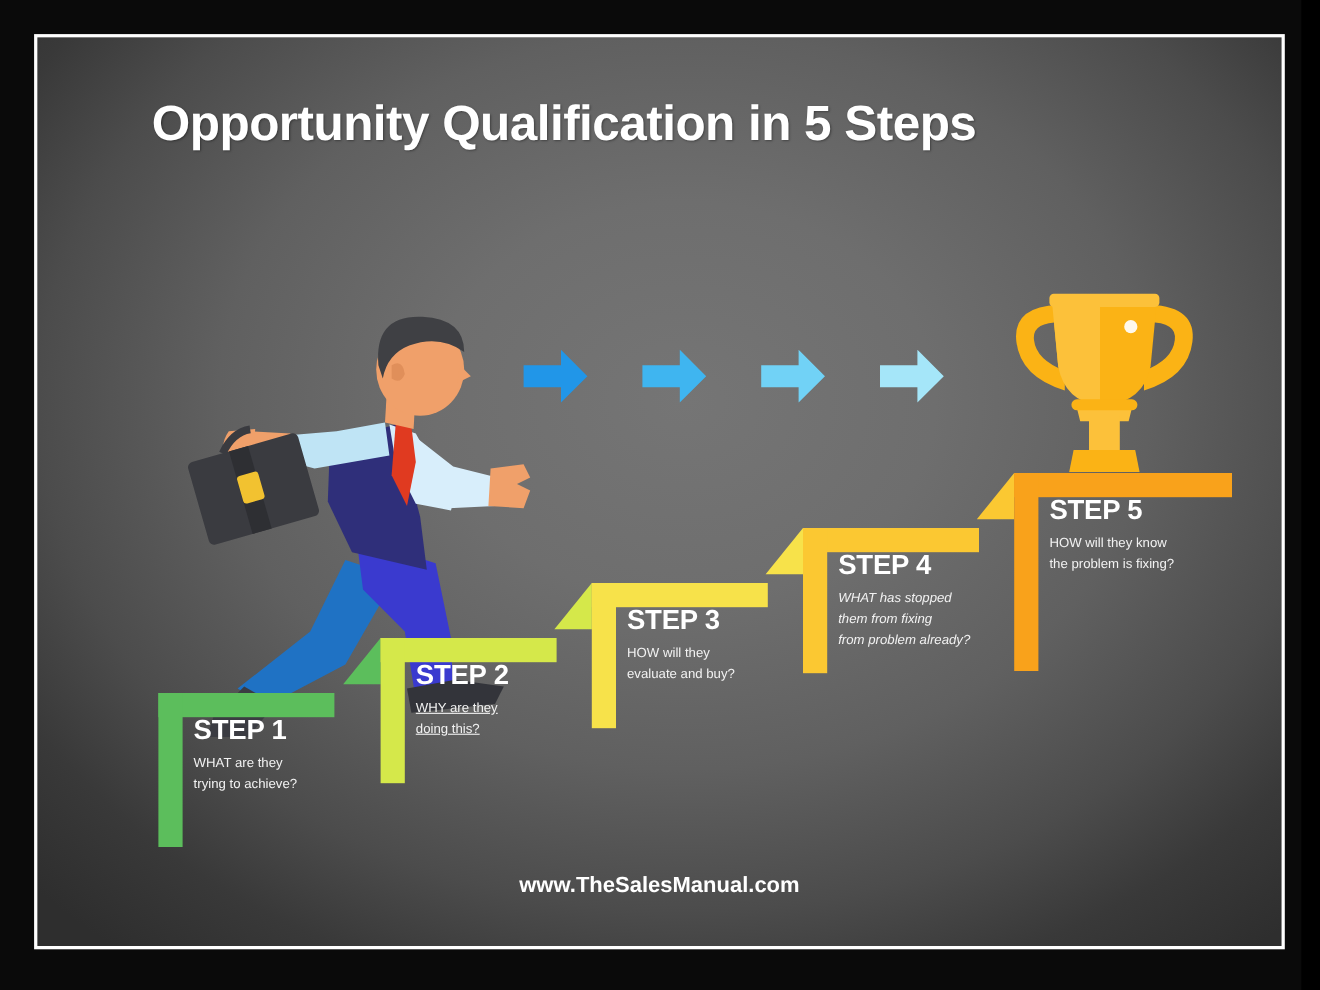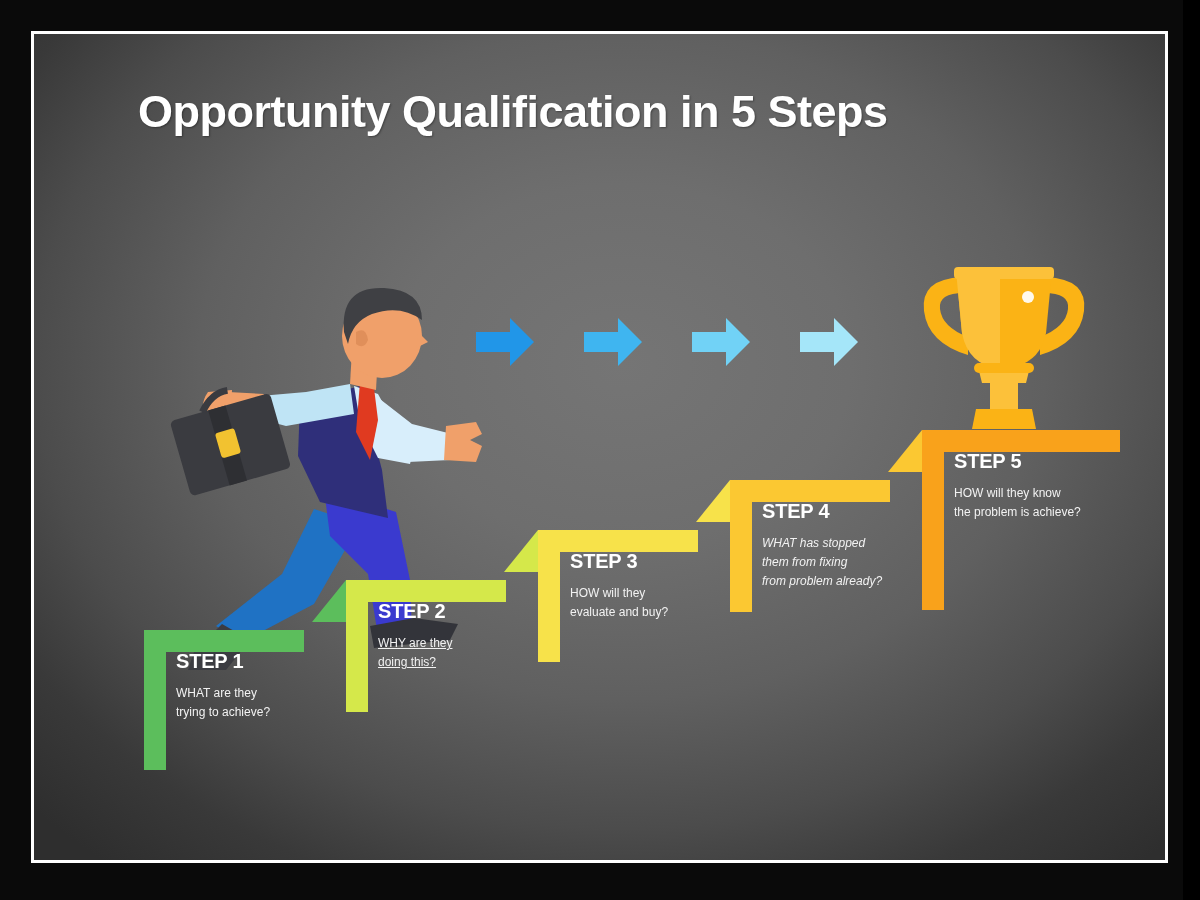--- a/index.html
+++ b/index.html
@@ -88,21 +88,21 @@
     width: 22px;
   }
   .step-tri {
     position: absolute;
     width: 0;
     height: 0;
   }
   .step-label {
     position: absolute;
     color: #ffffff;
-    font-size: 20px;
+    font-size: 25px;
     font-weight: bold;
     white-space: nowrap;
     letter-spacing: -0.2px;
   }
   .step-desc {
     position: absolute;
     color: #f2f2f2;
     font-size: 12px;
     line-height: 19px;
     white-space: nowrap;
@@ -232,21 +232,21 @@
       </svg>
     </div>
 
     <div class="step">
       <div class="step-tri" style="left:854px; top:396px; border-left:34px solid transparent; border-bottom:42px solid #fbc832;"></div>
       <div class="step-hbar" style="left:888px; top:396px; width:198px; background:#f9a21b;"></div>
       <div class="step-vbar" style="left:888px; top:396px; height:180px; background:#f9a21b;"></div>
       <div class="step-label" style="left:920px; top:416px;">STEP 5</div>
       <div class="step-desc" style="left:920px; top:450px;">
         <div>HOW will they know</div>
-        <div>the problem is achieve?</div>
+        <div>the problem is fixing?</div>
       </div>
     </div>
 
     <div class="step">
       <div class="step-tri" style="left:662px; top:446px; border-left:34px solid transparent; border-bottom:42px solid #f7e24a;"></div>
       <div class="step-hbar" style="left:696px; top:446px; width:160px; background:#fbc832;"></div>
       <div class="step-vbar" style="left:696px; top:446px; height:132px; background:#fbc832;"></div>
       <div class="step-label" style="left:728px; top:466px;">STEP 4</div>
       <div class="step-desc" style="left:728px; top:500px;font-style:italic;">
         <div>WHAT has stopped</div>
@@ -280,17 +280,18 @@
     <div class="step">
       <div class="step-hbar" style="left:110px; top:596px; width:160px; background:#5cbe5c;"></div>
       <div class="step-vbar" style="left:110px; top:596px; height:140px; background:#5cbe5c;"></div>
       <div class="step-label" style="left:142px; top:616px;">STEP 1</div>
       <div class="step-desc" style="left:142px; top:650px;">
         <div>WHAT are they</div>
         <div>trying to achieve?</div>
       </div>
     </div>
 
+    <div id="footer">www.TheSalesManual.com</div>
 
   </div>
 
   <div id="frame"></div>
 </div>
 
 </body></html>

